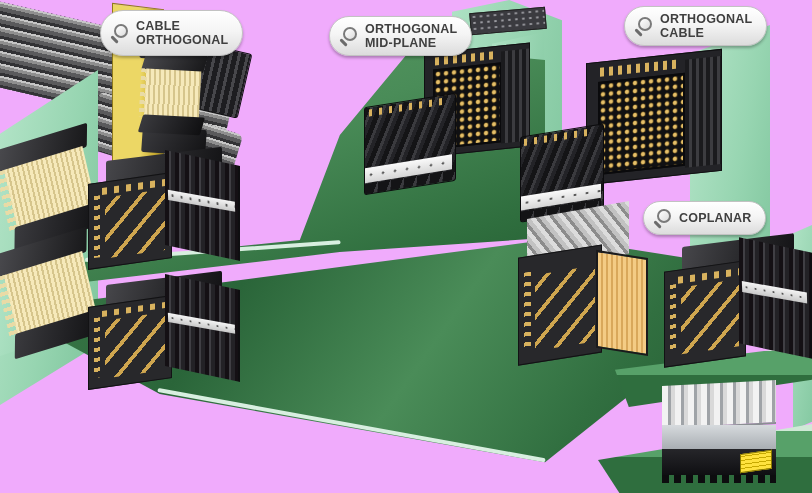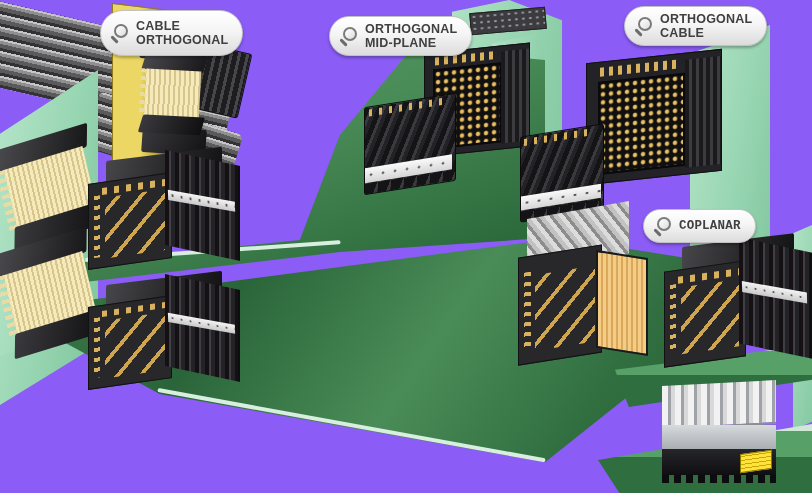--- a/index.html
+++ b/index.html
@@ -1,17 +1,17 @@
 <!DOCTYPE html>
 <html><head>
 <meta charset="utf-8">
 <style>
   html,body{margin:0;padding:0;background:#fff;}
   body{font-family:"Liberation Sans", sans-serif;}
-  .scene{position:relative;width:812px;height:493px;background:#8b5cf6;overflow:hidden;}
+  .scene{position:relative;width:812px;height:493px;background:#f0abfc;overflow:hidden;}
   .abs{position:absolute;}
 
   
   .cable{background:repeating-linear-gradient(180deg,#c6c6c6 0 2px,#8f8f8f 2px 5px,#5a5a5c 5px 9px,#323235 9px 12px);border-radius:6px;}
   .backshell{background:repeating-linear-gradient(90deg,#1d1d20 0 5px,#47474b 5px 8px);border-radius:3px;border:1px solid #0e0e10;}
   .ycard{background:linear-gradient(90deg,#ecd765 0 55%,#c9ac33 82%,#9e8520 100%);border:1px solid #8f7a1c;transform:skewY(7deg);}
   .yclamp{background:linear-gradient(115deg,#3a3a3e,#121214);border-radius:2px;}
 
   
   .mint{background:linear-gradient(100deg,#b5e5c9 0%,#97d5b1 55%,#7cc39a 100%);}
@@ -210,21 +210,21 @@
   </div>
 
   <div class="pill" style="left:624px;top:6px;min-height:30px;">
     <span class="mag"></span>
     <span class="pillText">
       <span class="pillLine">ORTHOGONAL</span>
       <span class="pillLine">CABLE</span>
     </span>
   </div>
 
-  <div class="pill" style="left:643px;top:209px;min-height:24px;font-family:Liberation Mono, monospace;">
+  <div class="pill" style="left:643px;top:201px;min-height:24px;">
     <span class="mag"></span>
     <span class="pillText">
       <span class="pillLine">COPLANAR</span>
       <span class="pillLine"></span>
     </span>
   </div>
 
 
 
 </div>

